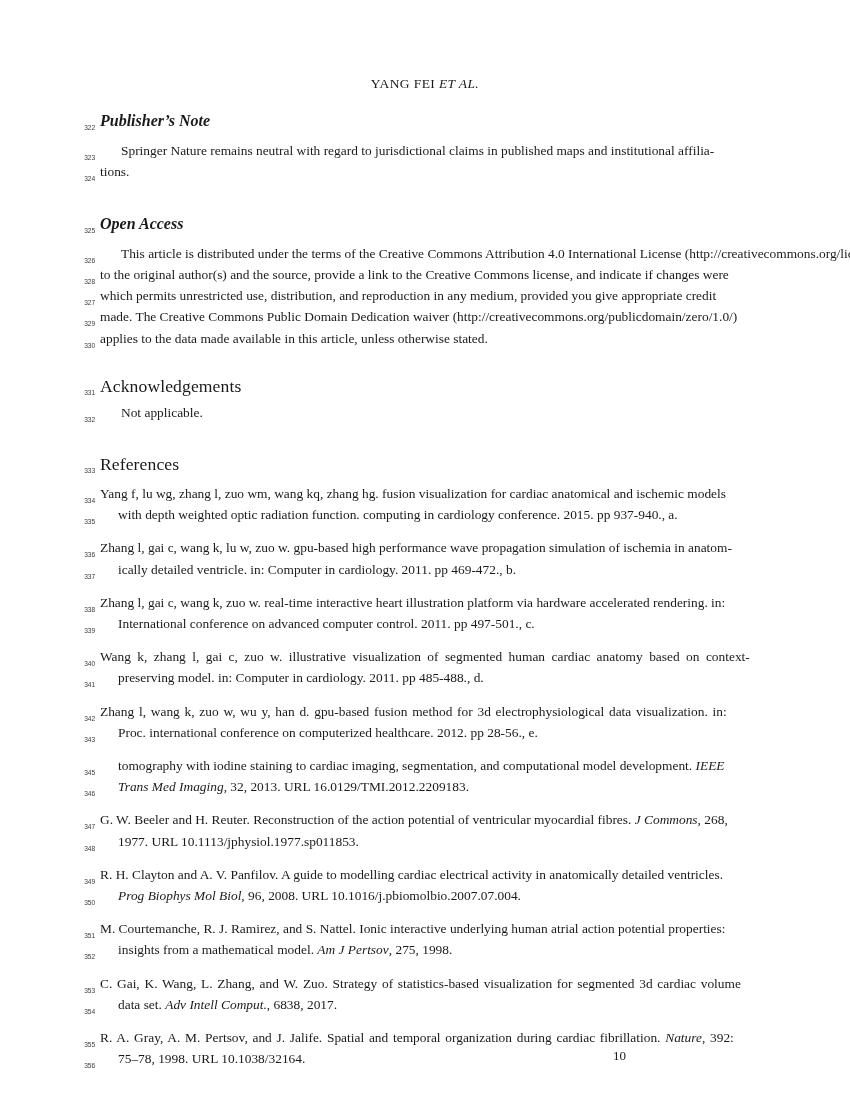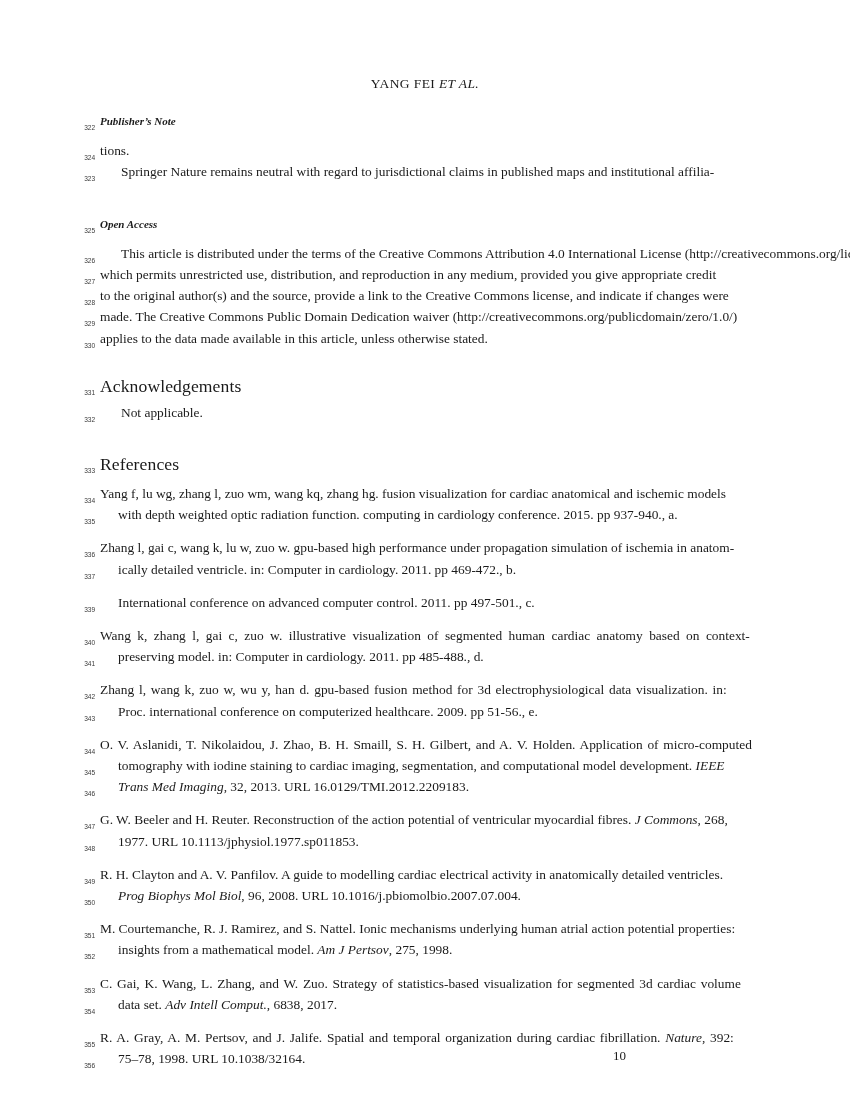--- a/index.html
+++ b/index.html
@@ -61,21 +61,21 @@
     font-size: 13.4px;
     line-height: 21.2px;
     min-height: 21.2px;
     white-space: nowrap;
   }
 
   
   .subhead {
     font-weight: bold;
     font-style: italic;
-    font-size: 11px;
+    font-size: 16px;
   }
 
   
   .section-head {
     font-weight: normal;
     font-size: 17.6px;
     line-height: 22px;
     letter-spacing: 0.1px;
   }
 
@@ -120,47 +120,47 @@
     <span>YANG FEI </span><span class="rh-italic">ET AL.</span>
   </div>
 
   <div class="content">
 
     <div class="line">
       <span class="lnum">322</span>
       <span class="subhead">Publisher’s Note</span>
     </div>
     <div class="gap-8"></div>
-    <div class="line">
-      <span class="lnum">324</span>
-      <span>tions.</span>
-    </div>
     <div class="line indent-para">
       <span class="lnum">323</span>
       <span>Springer Nature remains neutral with regard to jurisdictional claims in published maps and institutional affilia-</span>
+    </div>
+    <div class="line">
+      <span class="lnum">324</span>
+      <span>tions.</span>
     </div>
 
     <div class="gap-30"></div>
 
     <div class="line">
       <span class="lnum">325</span>
       <span class="subhead">Open Access</span>
     </div>
     <div class="gap-8"></div>
     <div class="overflow-line indent-para">
       <span class="lnum">326</span>
       <span>This article is distributed under the terms of the Creative Commons Attribution 4.0 International License (http://creativecommons.org/licenses/by/4.0/),</span>
     </div>
     <div class="line">
+      <span class="lnum">328</span>
+      <span>to the original author(s) and the source, provide a link to the Creative Commons license, and indicate if changes were</span>
+    </div>
+    <div class="line">
       <span class="lnum">327</span>
       <span>which permits unrestricted use, distribution, and reproduction in any medium, provided you give appropriate credit</span>
-    </div>
-    <div class="line">
-      <span class="lnum">328</span>
-      <span>to the original author(s) and the source, provide a link to the Creative Commons license, and indicate if changes were</span>
     </div>
     <div class="line">
       <span class="lnum">329</span>
       <span>made. The Creative Commons Public Domain Dedication waiver (http://creativecommons.org/publicdomain/zero/1.0/)</span>
     </div>
     <div class="line">
       <span class="lnum">330</span>
       <span>applies to the data made available in this article, unless otherwise stated.</span>
     </div>
 
@@ -184,56 +184,56 @@
     </div>
     <div class="gap-8"></div>
 
     <div id="ref-list">
         <div class="refblock">
           <div class="line"><span class="lnum">334</span><span>Yang f, lu wg, zhang l, zuo wm, wang kq, zhang hg. fusion visualization for cardiac anatomical and ischemic models</span></div>
           <div class="line hang"><span class="lnum">335</span><span>with depth weighted optic radiation function. computing in cardiology conference. 2015. pp 937-940., a.</span></div>
         </div>
         <div class="gap-12"></div>
         <div class="refblock">
-          <div class="line"><span class="lnum">336</span><span>Zhang l, gai c, wang k, lu w, zuo w. gpu-based high performance under propagation simulation of ischemia in anatom-</span></div>
+          <div class="line"><span class="lnum">336</span><span>Zhang l, gai c, wang k, lu w, zuo w. gpu-based high performance wave propagation simulation of ischemia in anatom-</span></div>
           <div class="line hang"><span class="lnum">337</span><span>ically detailed ventricle. in: Computer in cardiology. 2011. pp 469-472., b.</span></div>
         </div>
         <div class="gap-12"></div>
         <div class="refblock">
+          <div class="line"><span class="lnum">338</span><span>Zhang l, gai c, wang k, zuo w. real-time interactive heart illustration platform via hardware accelerated rendering. in:</span></div>
           <div class="line hang"><span class="lnum">339</span><span>International conference on advanced computer control. 2011. pp 497-501., c.</span></div>
         </div>
         <div class="gap-12"></div>
         <div class="refblock">
           <div class="line just-a"><span class="lnum">340</span><span>Wang k, zhang l, gai c, zuo w. illustrative visualization of segmented human cardiac anatomy based on context-</span></div>
           <div class="line hang"><span class="lnum">341</span><span>preserving model. in: Computer in cardiology. 2011. pp 485-488., d.</span></div>
         </div>
         <div class="gap-12"></div>
         <div class="refblock">
           <div class="line just-c"><span class="lnum">342</span><span>Zhang l, wang k, zuo w, wu y, han d. gpu-based fusion method for 3d electrophysiological data visualization. in:</span></div>
-          <div class="line hang"><span class="lnum">343</span><span>Proc. international conference on computerized healthcare. 2009. pp 51-56., e.</span></div>
-        </div>
-        <div class="gap-12"></div>
-        <div class="refblock">
-          <div class="line just-c"><span class="lnum">344</span><span>O. V. Aslanidi, T. Nikolaidou, J. Zhao, B. H. Smaill, S. H. Gilbert, and A. V. Holden. Application of micro-computed</span></div>
+          <div class="line hang"><span class="lnum">343</span><span>Proc. international conference on computerized healthcare. 2012. pp 28-56., e.</span></div>
+        </div>
+        <div class="gap-12"></div>
+        <div class="refblock">
           <div class="line hang"><span class="lnum">345</span><span>tomography with iodine staining to cardiac imaging, segmentation, and computational model development. </span><span class="it">IEEE</span></div>
           <div class="line hang"><span class="lnum">346</span><span class="it">Trans Med Imaging</span><span>, 32, 2013. URL 16.0129/TMI.2012.2209183.</span></div>
         </div>
         <div class="gap-12"></div>
         <div class="refblock">
           <div class="line"><span class="lnum">347</span><span>G. W. Beeler and H. Reuter.  Reconstruction of the action potential of ventricular myocardial fibres. </span><span class="it">J Commons</span><span>, 268,</span></div>
           <div class="line hang"><span class="lnum">348</span><span>1977. URL 10.1113/jphysiol.1977.sp011853.</span></div>
         </div>
         <div class="gap-12"></div>
         <div class="refblock">
           <div class="line"><span class="lnum">349</span><span>R. H. Clayton and A. V. Panfilov.  A guide to modelling cardiac electrical activity in anatomically detailed ventricles.</span></div>
           <div class="line hang"><span class="lnum">350</span><span class="it">Prog Biophys Mol Biol</span><span>, 96, 2008. URL 10.1016/j.pbiomolbio.2007.07.004.</span></div>
         </div>
         <div class="gap-12"></div>
         <div class="refblock">
-          <div class="line"><span class="lnum">351</span><span>M. Courtemanche, R. J. Ramirez, and S. Nattel. Ionic mechanisms underlying human atrial action potential properties:</span></div>
+          <div class="line"><span class="lnum">351</span><span>M. Courtemanche, R. J. Ramirez, and S. Nattel. Ionic interactive underlying human atrial action potential properties:</span></div>
           <div class="line hang"><span class="lnum">352</span><span>insights from a mathematical model. </span><span class="it">Am J Pertsov</span><span>, 275, 1998.</span></div>
         </div>
         <div class="gap-12"></div>
         <div class="refblock">
           <div class="line just-c"><span class="lnum">353</span><span>C. Gai, K. Wang, L. Zhang, and W. Zuo.  Strategy of statistics-based visualization for segmented 3d cardiac volume</span></div>
           <div class="line hang"><span class="lnum">354</span><span>data set. </span><span class="it">Adv Intell Comput.</span><span>, 6838, 2017.</span></div>
         </div>
         <div class="gap-12"></div>
         <div class="refblock">
           <div class="line just-c"><span class="lnum">355</span><span>R. A. Gray, A. M. Pertsov, and J. Jalife.  Spatial and temporal organization during cardiac fibrillation. </span><span class="it">Nature</span><span>, 392:</span></div>

